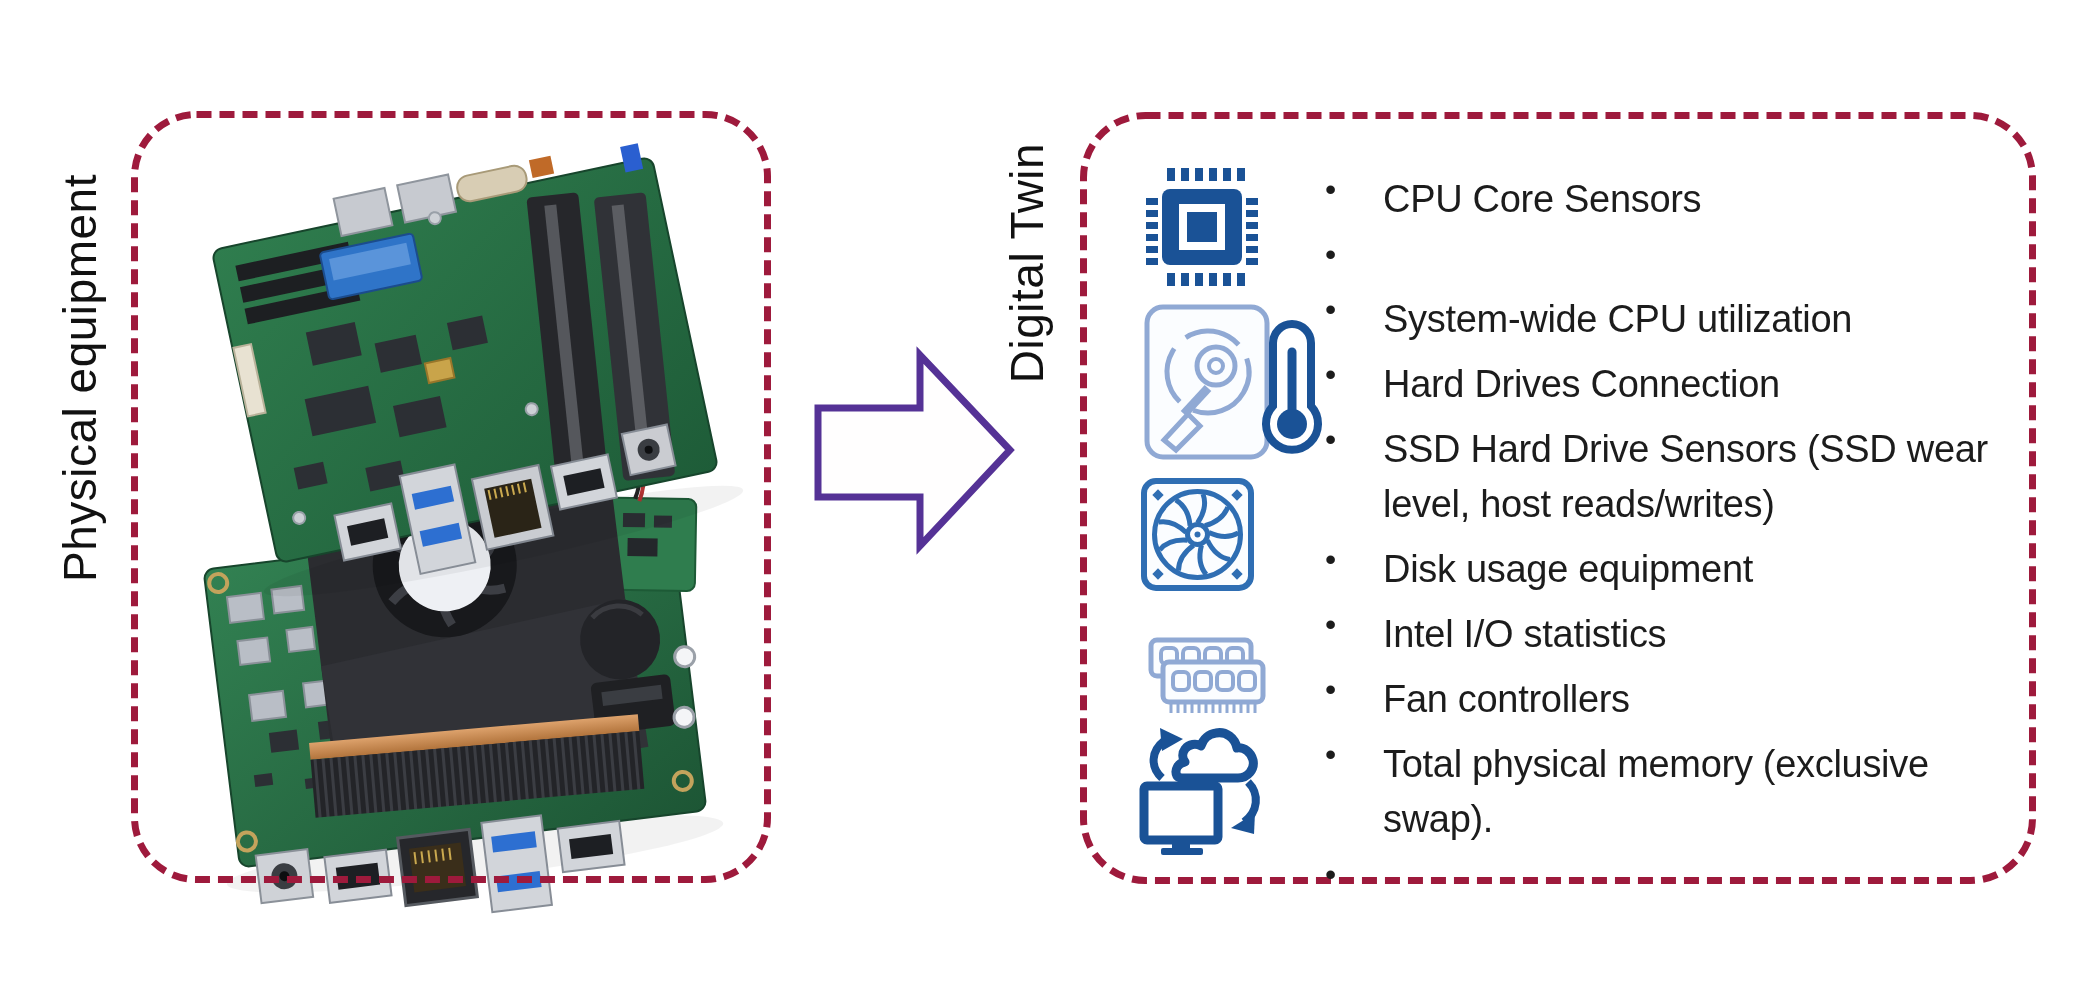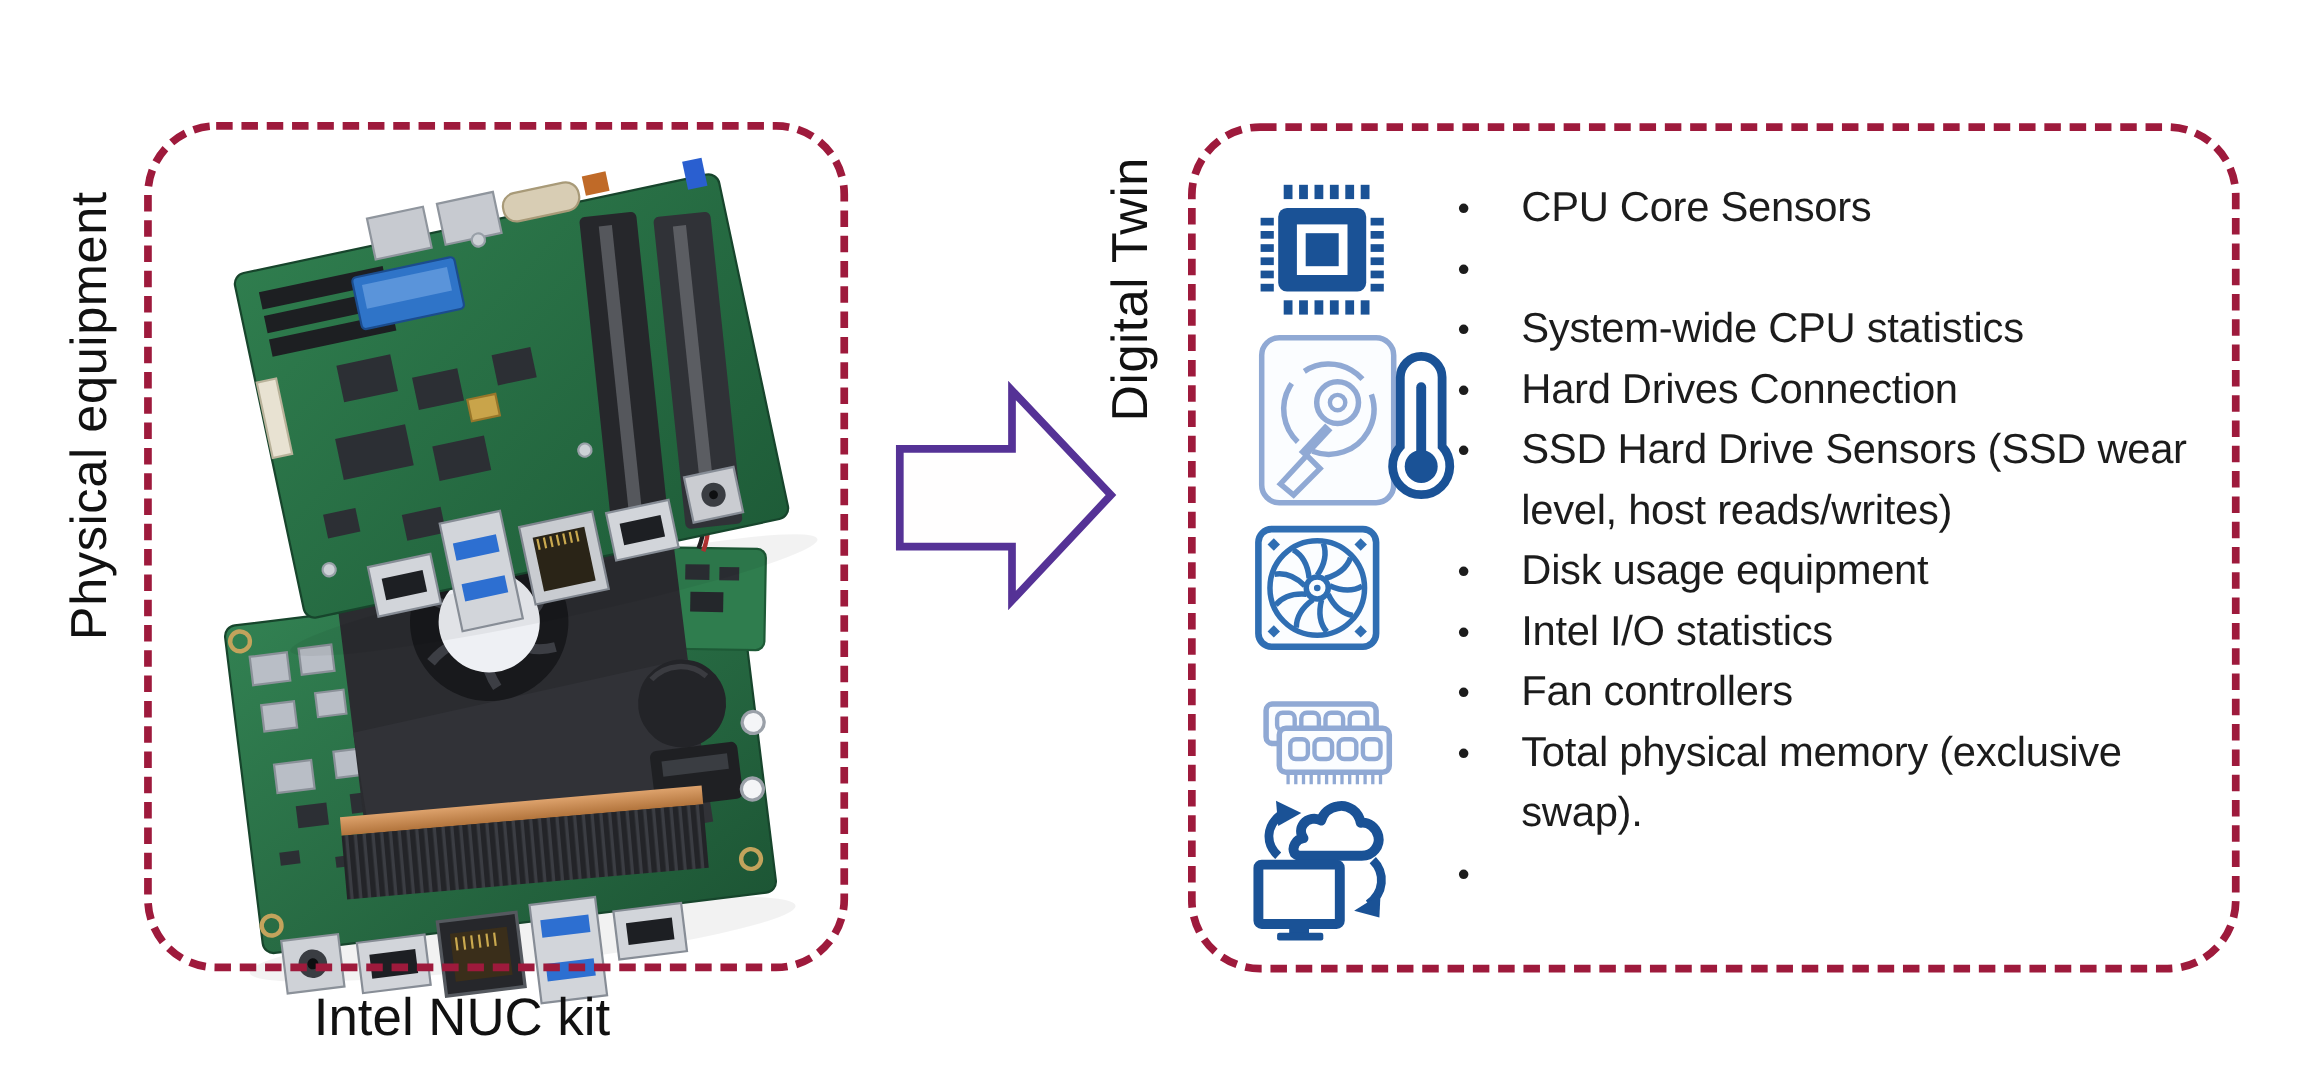--- a/index.html
+++ b/index.html
@@ -7,21 +7,21 @@
          font-family:"Liberation Sans", sans-serif;color:var(--text,#111);}
   .abs{position:absolute;}
   svg.abs{overflow:visible;}
   .vlabel{position:absolute;white-space:nowrap;font-size:46px;letter-spacing:.5px;
           color:var(--text,#111);transform:translate(-50%,-50%) rotate(-90deg);}
   #caption{position:absolute;left:135px;top:898px;width:570px;text-align:center;
            font-size:48px;color:var(--text,#111);}
   #sensor-list{position:absolute;left:1325px;top:162px;width:680px;}
   .li-row{display:flex;align-items:flex-start;}
   .bullet{width:24px;margin-right:34px;font-size:32px;line-height:55px;color:#1c1c1c;text-align:left;}
-  .li-text{font-size:38px;line-height:55px;color:#1c1c1c;white-space:pre-line;letter-spacing:-.3px;}
+  .li-text{font-size:38px;line-height:55px;color:#1c1c1c;white-space:pre-line;letter-spacing:-.3px;margin-top:10px;}
   .dash-rect{fill:none;stroke:var(--dashed-border,#9E1A3C);stroke-width:7;stroke-dasharray:15 8;}
   .arrow-shape{fill:#fffefe;stroke:var(--arrow-outline,#553296);stroke-width:7;stroke-linejoin:miter;}
   .st-dark{stroke:var(--icon-dark-blue,#1A5296);fill:none;}
   .fl-dark{fill:var(--icon-dark-blue,#1A5296);stroke:none;}
   .st-med{stroke:var(--icon-medium-blue,#2F6EB3);fill:none;}
   .fl-med{fill:var(--icon-medium-blue,#2F6EB3);stroke:none;}
   .st-light{stroke:var(--icon-light-blue,#90A9D4);fill:none;}
   .ic-pale{fill:#fbfdff;}
 </style>
 </head>
@@ -194,21 +194,20 @@
       <rect x="138" y="105" width="46" height="42" fill="#caccd1" stroke="#878d96" stroke-width="2"></rect>
       <circle cx="161" cy="126" r="11" fill="#3a3d42"></circle>
         <circle cx="161" cy="126" r="4" fill="#0e0f11"></circle>
     </g>
   </svg>
 
   <svg class="abs" style="left:131px;top:111px;" width="640" height="772" viewBox="0 0 640 772">
     <rect class="dash-rect" x="3.5" y="3.5" width="633" height="765" rx="62"></rect>
   </svg>
 
-  <div id="caption">Intel NUC kit</div>
 
   <svg class="abs" style="left:810px;top:348px;" width="210" height="208" viewBox="0 0 210 208">
     <polygon class="arrow-shape" points="8,60 110,60 110,7 200,102 110,198 110,149 8,149"></polygon>
   </svg>
 
   <div class="vlabel" style="left:1027px;top:263px;">Digital Twin</div>
 
   <svg class="abs" style="left:1080px;top:112px;" width="956" height="772" viewBox="0 0 956 772">
     <rect class="dash-rect" x="3.5" y="3.5" width="949" height="765" rx="62"></rect>
   </svg>
@@ -317,21 +316,21 @@
   <div id="sensor-list">
       <div class="li-row">
         <span class="bullet">•</span>
         <span class="li-text">CPU Core Sensors</span>
       </div>
       <div class="li-row">
         <span class="bullet">•</span>
       </div>
       <div class="li-row">
         <span class="bullet">•</span>
-        <span class="li-text">System-wide CPU statistics</span>
+        <span class="li-text">System-wide CPU utilization</span>
       </div>
       <div class="li-row">
         <span class="bullet">•</span>
         <span class="li-text">Hard Drives Connection</span>
       </div>
       <div class="li-row">
         <span class="bullet">•</span>
         <span class="li-text">SSD Hard Drive Sensors (SSD wear
 level, host reads/writes)</span>
       </div>

